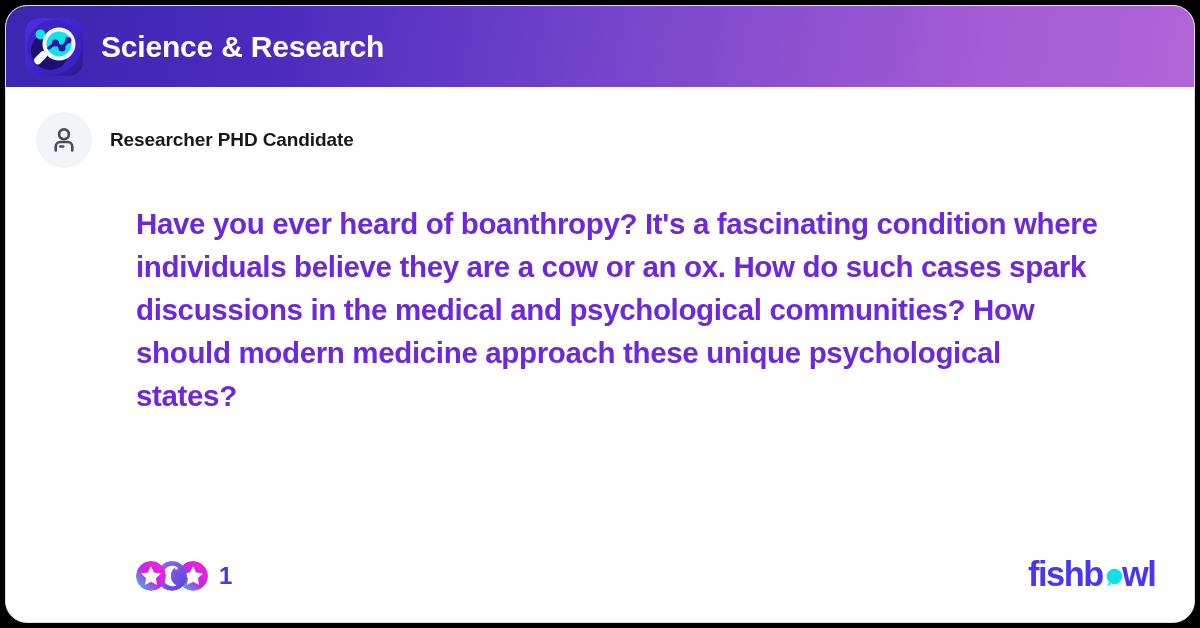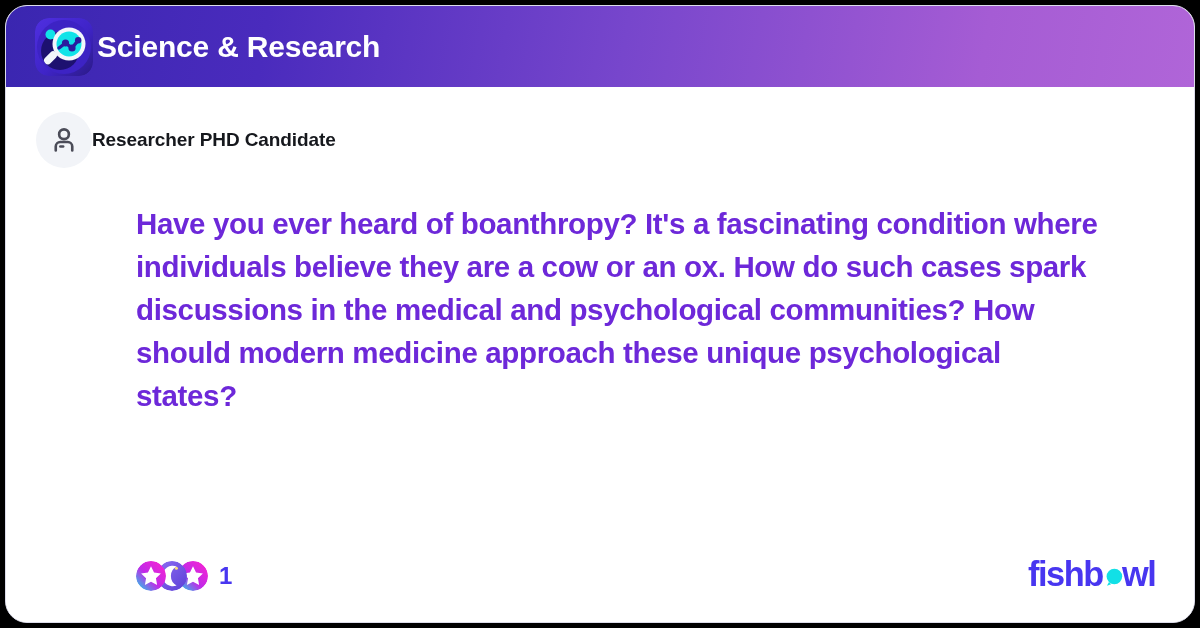--- a/index.html
+++ b/index.html
@@ -27,22 +27,22 @@
   }
 
   
   #header {
     position: relative;
     height: 81px;
     flex: 0 0 81px;
     background: linear-gradient(100deg, #3a26b0 0%, #4a2bbd 22%, #7746cc 52%, #a55cd4 82%, #b065d8 100%);
     display: flex;
     align-items: center;
-    padding-left: 29px;
-    gap: 4px;
+    padding-left: 19px;
+    gap: 18px;
   }
 
   #brand-logo {
     width: 58px;
     height: 58px;
     flex: 0 0 58px;
     border-radius: 14px;
     overflow: hidden;
     display: block;
   }
@@ -60,20 +60,21 @@
   #body {
     flex: 1 1 auto;
     position: relative;
     background: #ffffff;
     padding: 25px 30px 0 30px;
   }
 
   #author-row {
     display: flex;
     align-items: center;
+    gap: 18px;
     height: 56px;
   }
 
   #avatar {
     width: 56px;
     height: 56px;
     flex: 0 0 56px;
     border-radius: 50%;
     background: #f2f4f8;
     display: flex;

